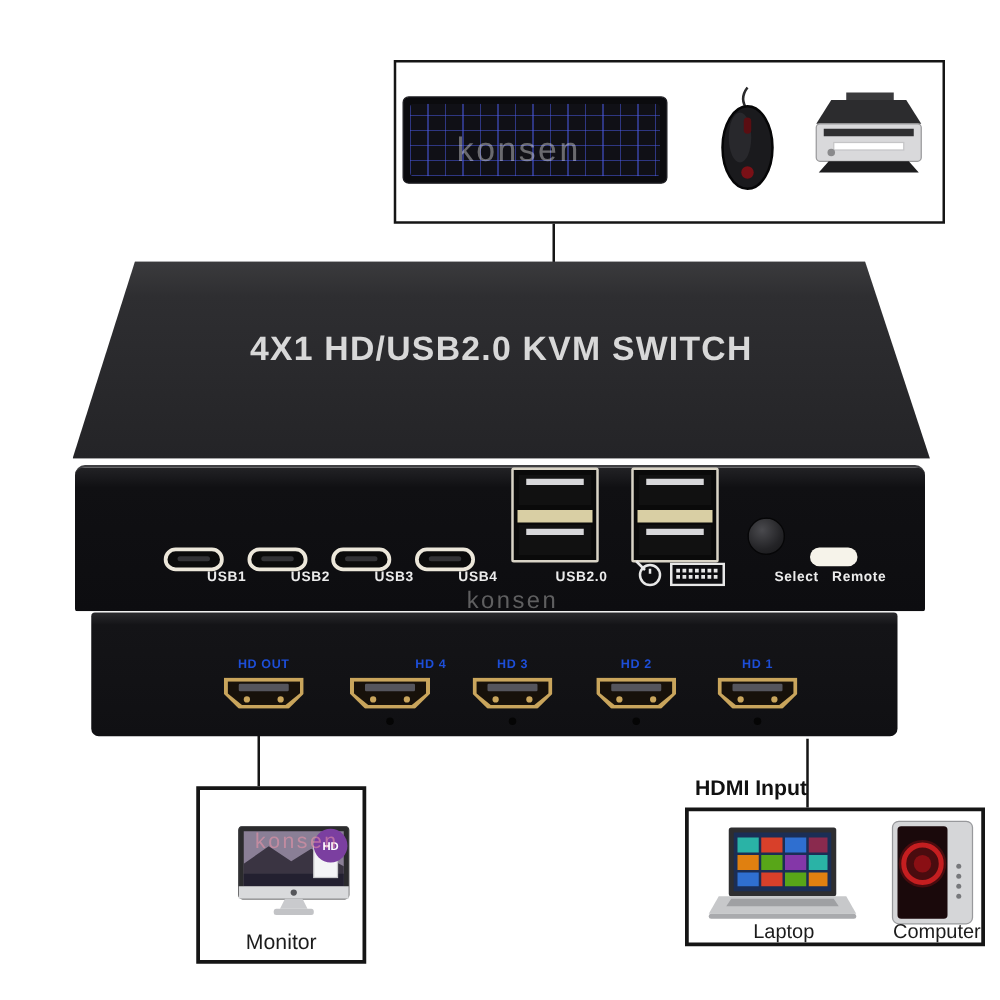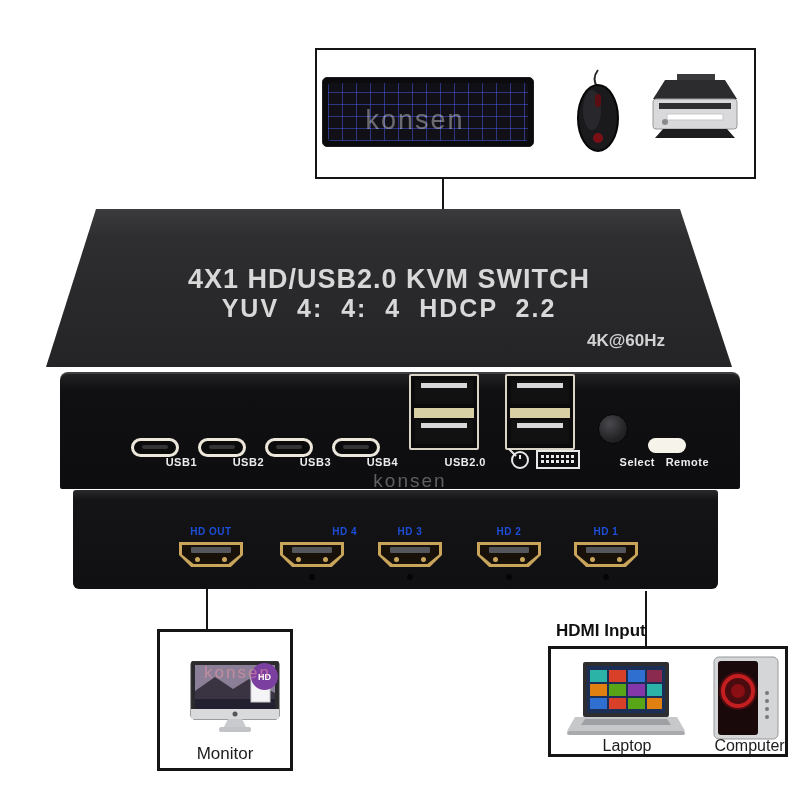--- a/index.html
+++ b/index.html
@@ -15,21 +15,21 @@
   .box-mon    { left:157px; top:629px; width:136px; height:142px; }
   .box-input  { left:548px; top:646px; width:240px; height:111px; }
 
   .vline { position:absolute; width:2px; background:#151515; }
   .line-top { left:442px; top:179px; height:31px; }
   .line-mon { left:206px; top:566px; height:64px; }
   .line-inp { left:645px; top:591px; height:56px; }
 
   
   .top-surface {
-    position:absolute; left:46px; top:209px; width:686px; height:158px;
+    position:absolute; left:58px; top:209px; width:686px; height:158px;
     clip-path: polygon(50px 0px, 634px 0px, 686px 158px, 0px 158px);
     background: linear-gradient(180deg,#3b3b3d 0%, #2e2e31 18%, #242427 100%);
   }
   .top-line1 { position:absolute; left:0; top:55px; width:100%; text-align:center;
     color:#d8d8d8; font-size:27px; font-weight:bold; letter-spacing:1px; }
   .top-line2 { position:absolute; left:0; top:85px; width:100%; text-align:center;
     color:#d8d8d8; font-size:25px; font-weight:bold; letter-spacing:2px; word-spacing:9px; }
   .top-badge { position:absolute; left:500px; top:122px; width:160px; text-align:center;
     color:#d2d2d2; font-size:17px; font-weight:bold; }
 
@@ -145,22 +145,20 @@
     </svg>
     <div class="wm wm-kbd" style="left:13px; top:55px; position:absolute;">konsen</div>
   </div>
 
   <div class="vline line-top"></div>
   <div class="vline line-mon"></div>
   <div class="vline line-inp"></div>
 
   <div class="top-surface">
     <div class="top-line1">4X1 HD/USB2.0 KVM SWITCH</div>
-    <div class="top-line2">YUV 4: 4: 4 HDCP 2.2</div>
-    <div class="top-badge">4K@60Hz</div>
   </div>
 
   <div class="front-panel"></div>
 
   <div class="usbc" style="left:131px; top:438px;"></div>
   <div class="usbc" style="left:198px; top:438px;"></div>
   <div class="usbc" style="left:265px; top:438px;"></div>
   <div class="usbc" style="left:332px; top:438px;"></div>
   <div class="port-label" style="left:113px; top:456px;">USB1</div>
   <div class="port-label" style="left:180px; top:456px;">USB2</div>

